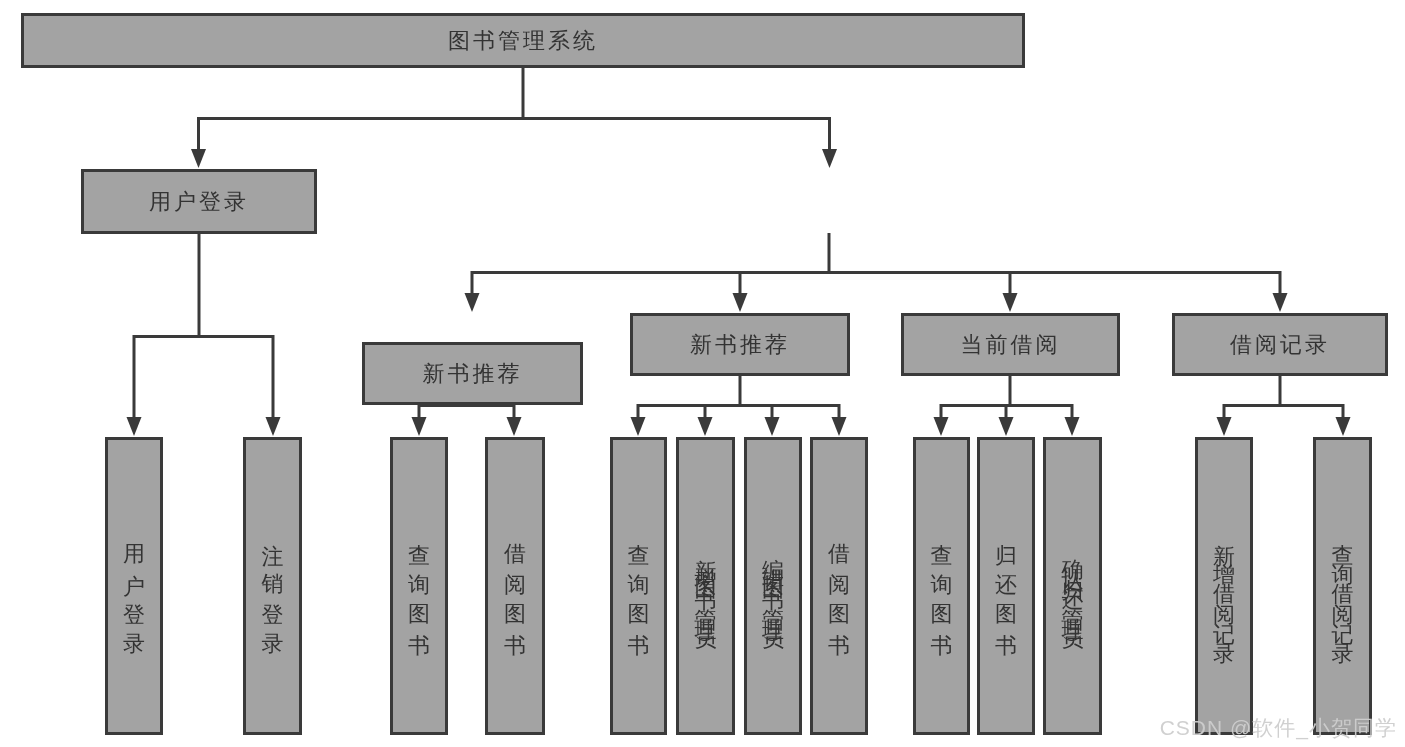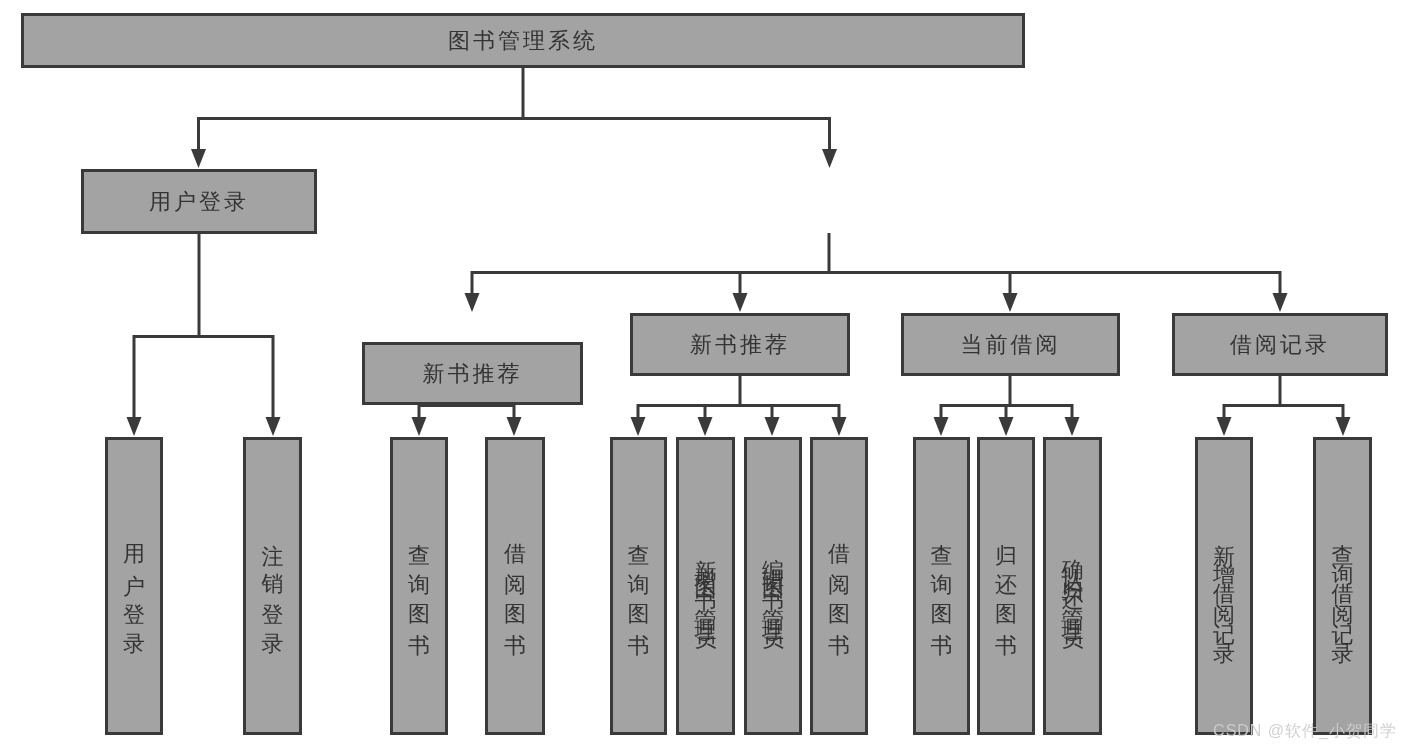--- a/index.html
+++ b/index.html
@@ -39,21 +39,21 @@
     line-height: 1;
     white-space: nowrap;
   }
   .ls-loose { letter-spacing: 30px; }
   .ls-mid   { letter-spacing: 20px; }
   .ls-tight { letter-spacing: 10px; }
   .watermark {
     position: absolute;
     right: 8px;
     bottom: 5px;
-    font-size: 16px;
+    font-size: 21px;
     color: rgba(205, 205, 205, 0.95);
     letter-spacing: 1px;
     z-index: 5;
     white-space: nowrap;
   }
 </style>
 </head>
 <body>
 
 <div class="canvas">

